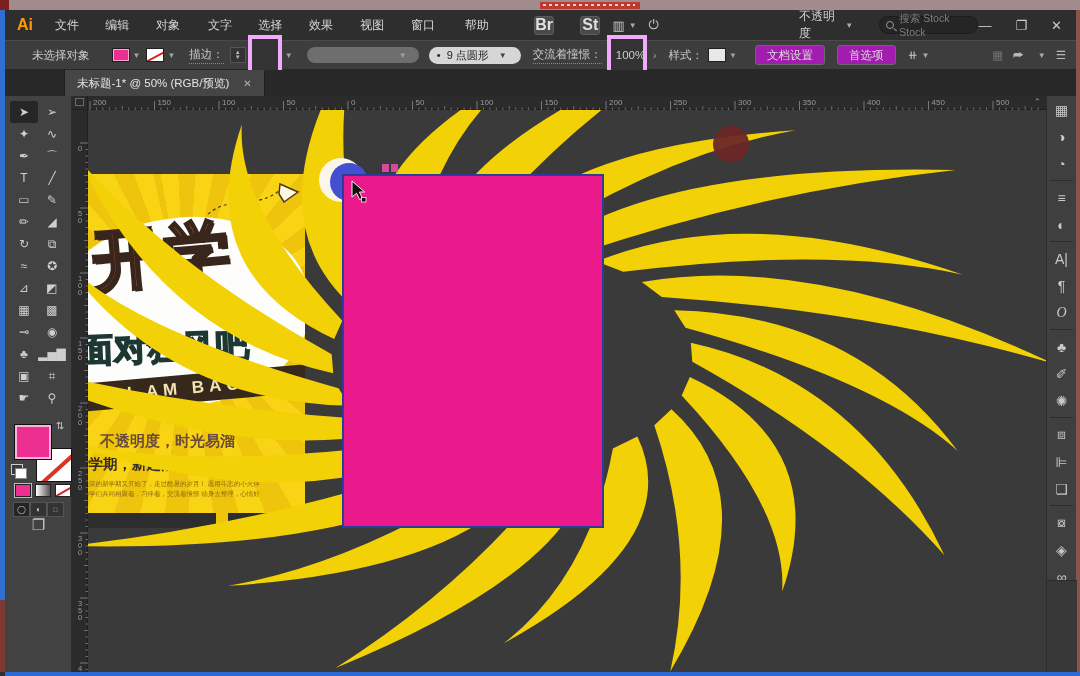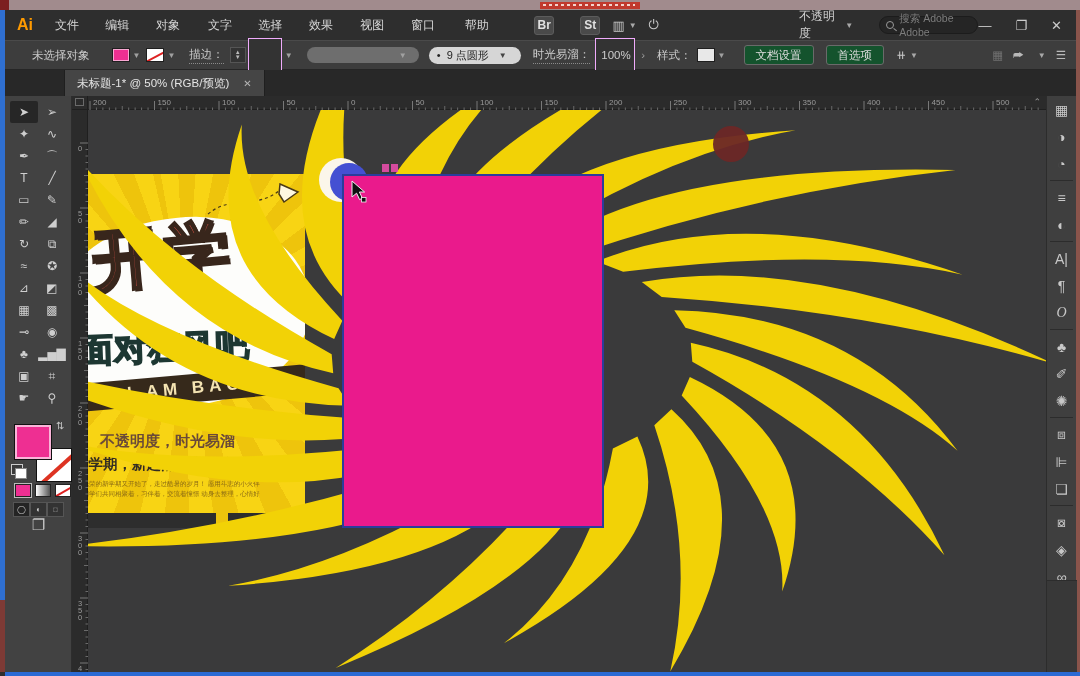--- a/index.html
+++ b/index.html
@@ -17,21 +17,21 @@
   .ext-left-low { position:absolute; left:0; top:600px; width:5px; height:72px; background:#7d3a35; }
   .ext-right { position:absolute; right:0; top:10px; width:4px; height:662px; background:#8a544b; }
   .ext-bottom { position:absolute; left:5px; bottom:0; width:1075px; height:4px; background:#2b6ad4; }
 
   
   .menubar { position:absolute; left:5px; top:10px; width:1071px; height:30px; background:#2e2e2e;
      display:flex; align-items:center; color:#d6d6d6; font-size:12px; }
   .ai-logo { color:#ff9a00; font-weight:bold; font-size:16px; margin:0 14px 0 12px; }
   .menu-item { padding:0 8px; height:30px; line-height:30px; cursor:default; }
   .mb-tile { width:22px; height:19px; background:#4a4a4a; border:1px solid #5c5c5c; border-radius:3px;
-     color:#e0e0e0; font-size:12px; font-weight:bold; display:flex; align-items:center; justify-content:center; margin-left:26px; }
+     color:#e0e0e0; font-size:16px; font-weight:bold; display:flex; align-items:center; justify-content:center; margin-left:26px; }
   .mb-ico { color:#c8c8c8; font-size:13px; margin-left:12px; }
   .chev { color:#a8a8a8; font-size:8px; margin-left:4px; }
   .ws-switcher { margin-left:140px; display:flex; align-items:center; color:#d0d0d0; }
   .searchbox { margin-left:26px; width:108px; height:18px; background:#252525; border:1px solid #1c1c1c;
      border-radius:9px; display:flex; align-items:center; color:#7d7d7d; font-size:10.5px; padding:0 6px; }
   .mag { width:8px; height:8px; border:1.4px solid #9a9a9a; border-radius:50%; position:relative; margin-right:5px; flex:none; }
   .mag:after { content:""; position:absolute; left:6px; top:7px; width:4px; height:1.4px; background:#9a9a9a; transform:rotate(40deg); }
   .winbtns { margin-left:auto; margin-right:14px; display:flex; gap:24px; color:#cccccc; font-size:13px; }
   .winbtns span { cursor:default; }
 
@@ -41,27 +41,27 @@
      display:flex; align-items:center; color:#cccccc; font-size:11.5px; }
   .sw { width:18px; height:14px; border:1px solid #1f1f1f; flex:none; }
   .sw.fill { background:#ee2f92; box-shadow:inset 0 0 0 1px #f9a8d2; }
   .sw.none { background:#ffffff; position:relative; overflow:hidden; }
   .sw.none:after { content:""; position:absolute; left:-3px; top:6px; width:26px; height:2px; background:#d22; transform:rotate(-28deg); }
   .sw.style { background:#e8e8e8; }
   .dd { color:#a0a0a0; font-size:8px; margin:0 6px 0 3px; }
   .dotu { border-bottom:1px dotted #8a8a8a; padding-bottom:1px;text-align:right; }
   .stepper { width:16px; height:16px; background:#333; border:1px solid #555; margin:0 2px 0 6px;
      display:flex; flex-direction:column; align-items:center; justify-content:center; color:#bbb; font-size:6px; line-height:5px; }
-  .dk-field { background:#333; border:1px solid #f0abfc; height:16px; display:flex; align-items:center; padding:16px 5px; }
+  .dk-field { background:#333; border:4px solid #f0abfc; height:16px; display:flex; align-items:center; padding:16px 5px; }
   .brush-pill { width:112px; height:16px; background:#6e6e6e; border-radius:8px; margin-left:8px;
      display:flex; align-items:center; justify-content:flex-end; padding-right:6px; color:#9a9a9a; }
   .var-pill { height:17px; background:#d6d6d6; border-radius:9px; margin-left:10px; color:#222;
      display:flex; align-items:center; padding:0 8px; font-size:11px; }
   .var-pill .dd { color:#444; }
-  .btn { height:20px; border:1px solid #6a6a6a; border-radius:3px; background:#14532d;
+  .btn { height:20px; border:1px solid #6a6a6a; border-radius:3px; background:#a21caf;
      display:flex; align-items:center; padding:0 11px; margin-left:12px; color:#dcdcdc; }
   .ctrl-right { margin-left:auto; display:flex; align-items:center; margin-right:10px; gap:10px; color:#b8b8b8; }
 
   
   .tabrow { position:absolute; left:5px; top:70px; width:1071px; height:26px; background:#282828; }
   .doc-tab { position:absolute; left:59px; top:0; height:26px; background:#454545; border-right:1px solid #1f1f1f;
      border-left:1px solid #1f1f1f; display:flex; align-items:center; padding:0 12px; color:#e4e4e4; font-size:11.5px; }
   .doc-tab .close { margin-left:14px; color:#b5b5b5; font-size:10px; }
 
   
@@ -166,21 +166,21 @@
     <span class="mb-tile">St</span>
     <span class="mb-ico">▥</span>
     <span class="chev">▼</span>
     <span class="mb-ico">⏻</span>
     <span class="ws-switcher">
       <span>不透明度</span>
       <span class="chev">▼</span>
     </span>
     <span class="searchbox">
       <span class="mag"></span>
-      <span>搜索 Adobe Adobe</span>
+      <span>搜索 Stock Stock</span>
     </span>
     <span class="winbtns">
       <span>—</span>
       <span>❐</span>
       <span>✕</span>
     </span>
   </div>
 
   <div class="ctrlbar">
     <span style="margin-left:27px;">未选择对象</span>
@@ -196,21 +196,21 @@
     <span class="dk-field" style="width:34px;"></span>
     <span class="dd">▼</span>
     <span class="brush-pill">
         <span class="dd">▼</span>
       </span>
     <span class="var-pill">
       <span>•</span>
       <span style="margin-left:6px;">9 点圆形</span>
       <span class="dd" style="margin-left:10px;">▼</span>
     </span>
-    <span class="dotu" style="margin-left:12px;">时光易溜：</span>
+    <span class="dotu" style="margin-left:12px;">交流着憧憬：</span>
     <span class="dk-field" style="width:40px; margin-left:5px;">100%</span>
     <span style="margin-left:6px; color:#9a9a9a;">›</span>
     <span style="margin-left:12px;">样式：</span>
     <span class="sw style" style="margin-left:5px;"></span>
     <span class="dd">▼</span>
     <span class="btn">文档设置</span>
     <span class="btn">首选项</span>
     <span class="mb-ico" style="font-size:12px;">⧺</span>
     <span class="chev">▼</span>
     <span class="ctrl-right">

